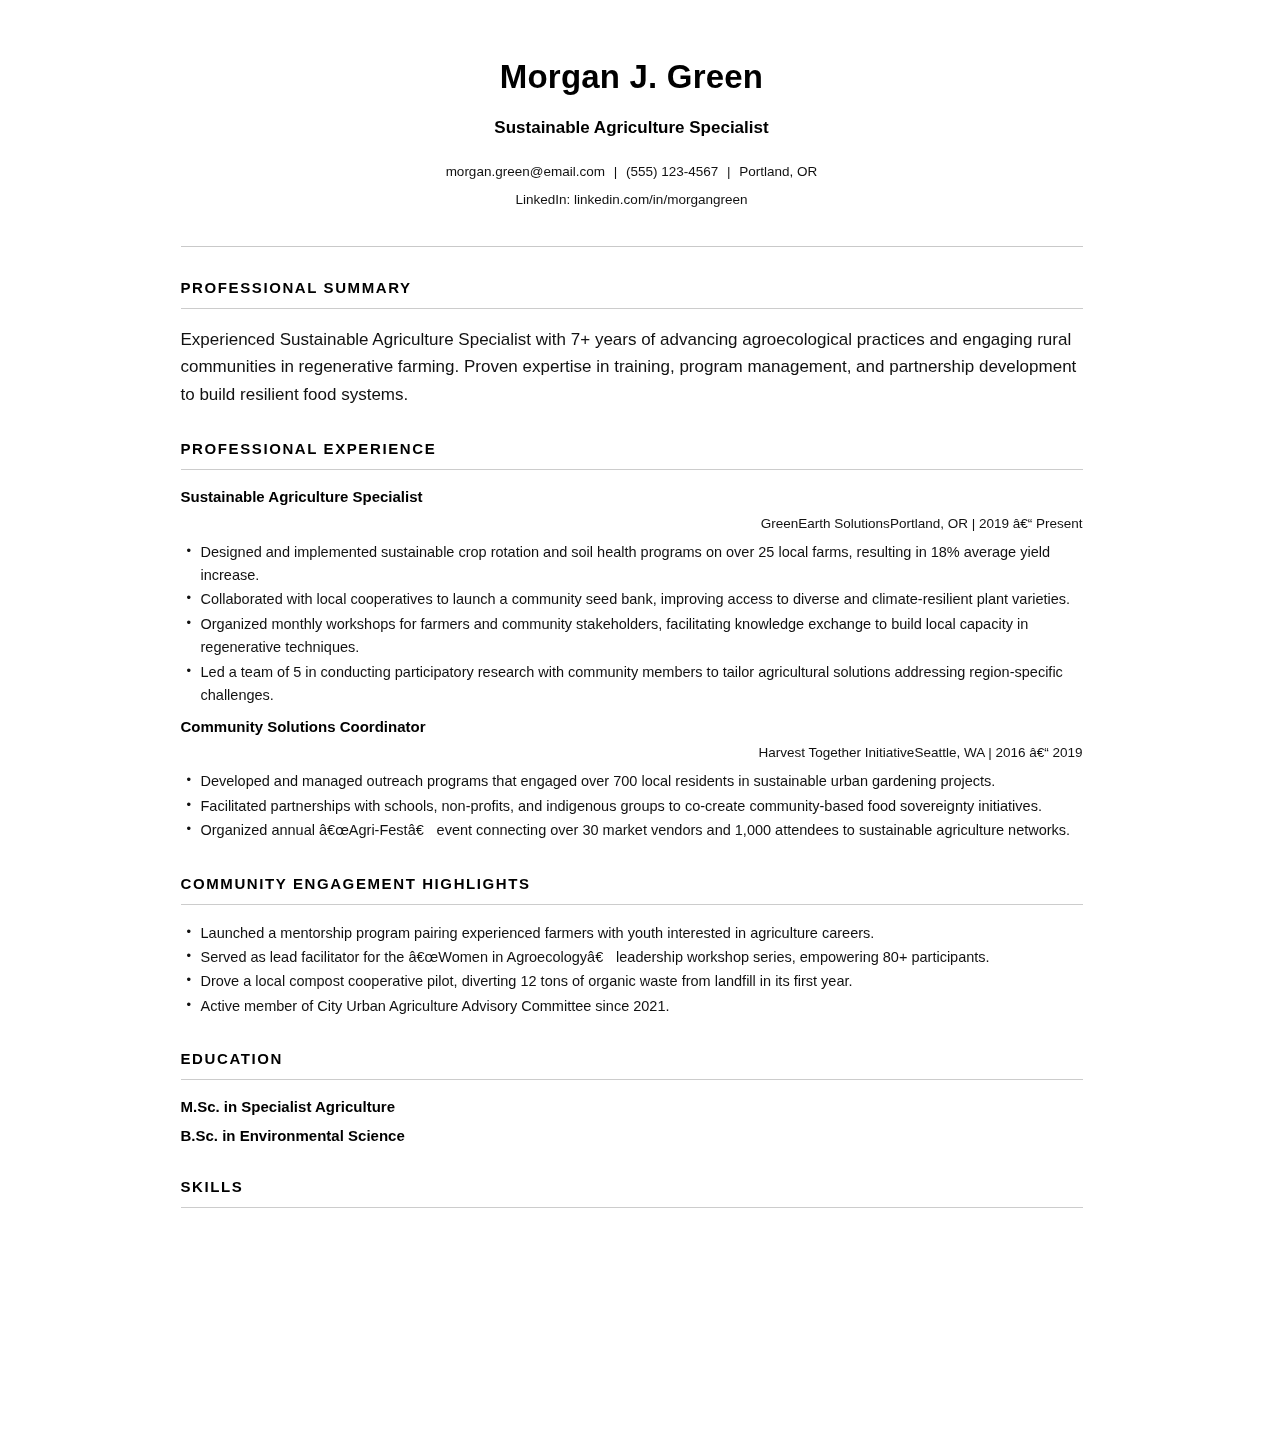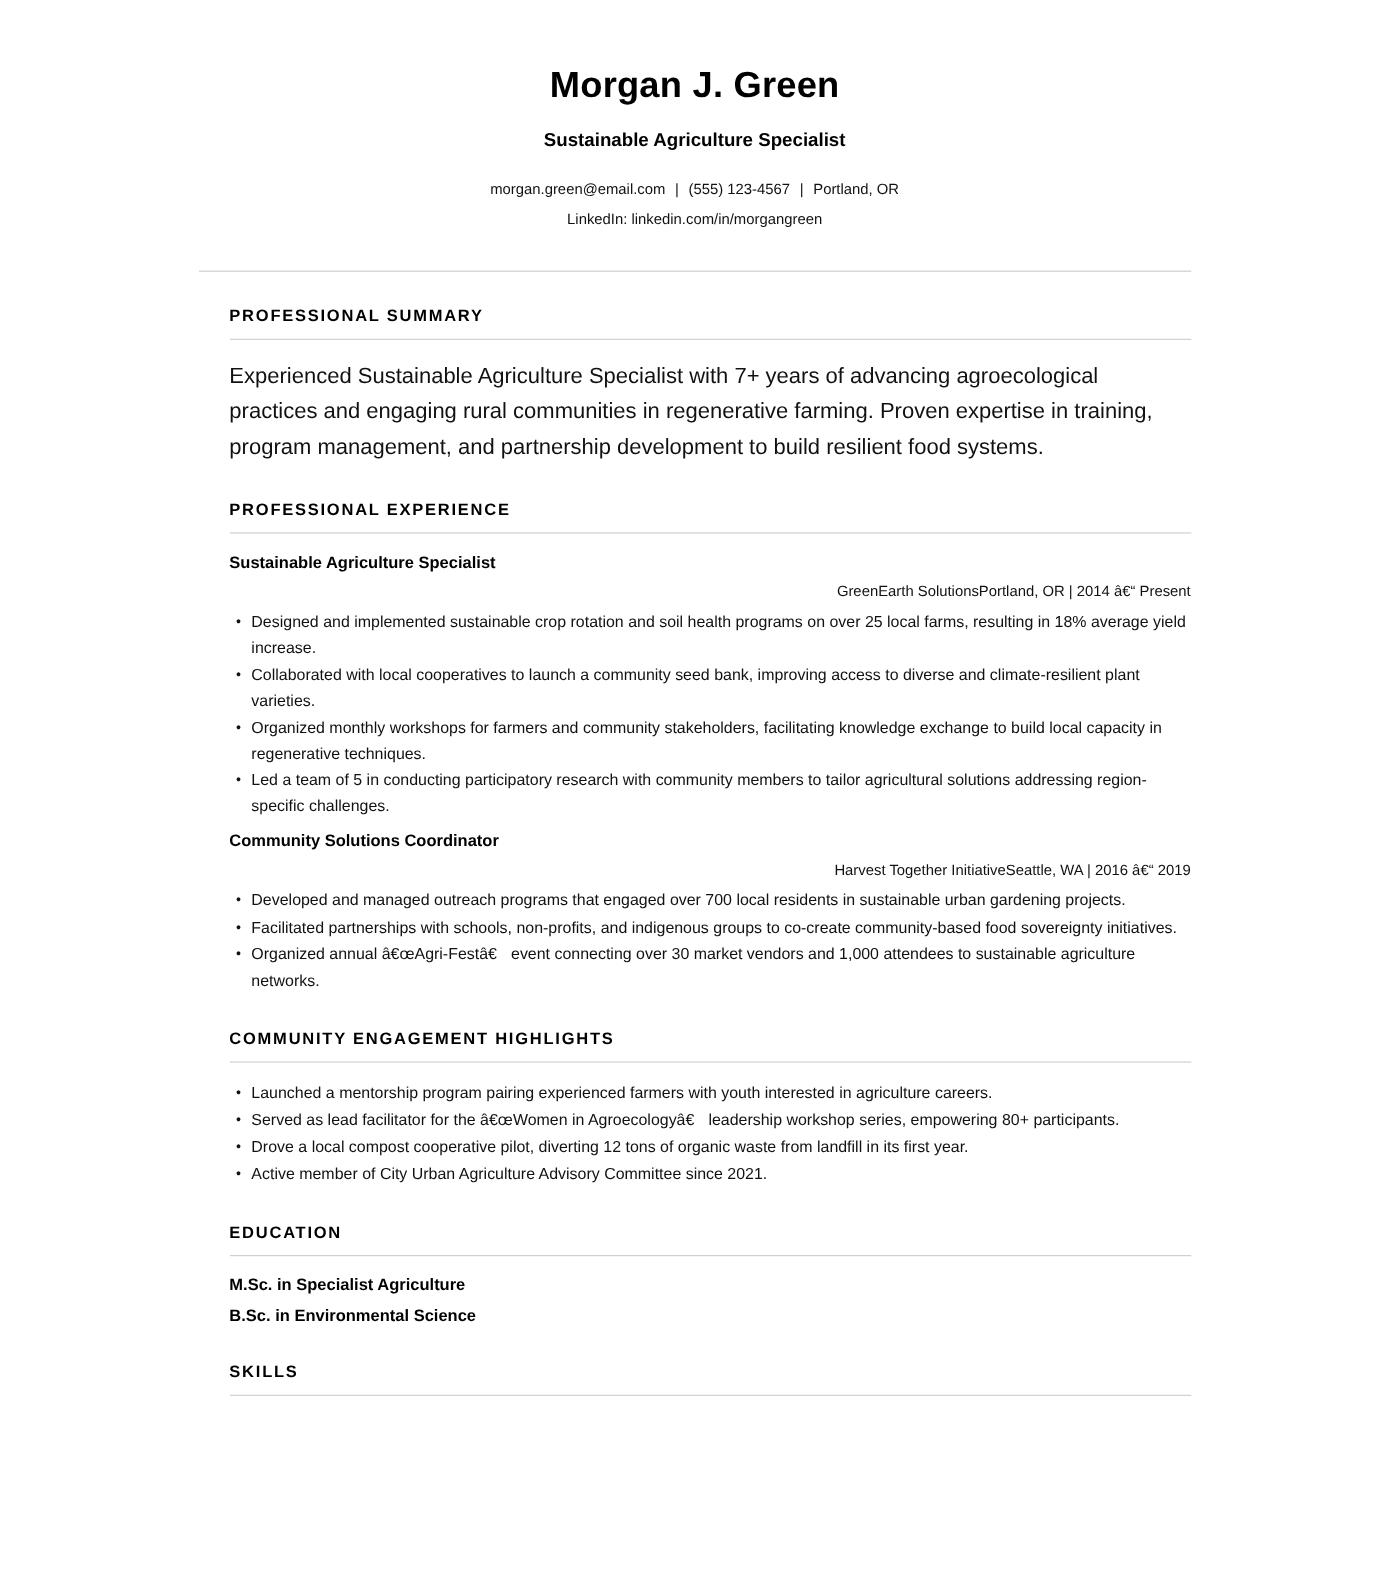--- a/index.html
+++ b/index.html
@@ -65,21 +65,20 @@
   .header-rule {
     border: 0;
     border-top: 1px solid #c9c9c9;
     margin: 37px 0 0 0;
     height: 0;
   }
 
   
   .section {
     margin-top: 32px;
-    margin-left: 28px;
   }
   .section-title {
     font-size: 15px;
     font-weight: bold;
     letter-spacing: 1.6px;
     margin: 0;
     line-height: 1.2;
     color: #000;
     text-transform: uppercase;
   }
@@ -87,21 +86,21 @@
     border: 0;
     border-top: 1px solid #cccccc;
     margin: 11px 0 0 0;
     height: 0;
   }
   .section-body {
     margin-top: 17px;
   }
 
   .summary-text {
-    font-size: 20px;
+    font-size: 17px;
     line-height: 1.62;
     margin: 0;
     color: #111;
     text-align: left;
   }
 
   
   .job {
     margin-bottom: 0;
   }
@@ -218,21 +217,21 @@
 
     <div class="section">
       <h3 class="section-title">PROFESSIONAL EXPERIENCE</h3>
       <hr class="section-rule">
       <div class="section-body">
 
         <div class="job">
           <div class="job-title">Sustainable Agriculture Specialist</div>
           <div class="job-meta">
             <span class="job-company">GreenEarth Solutions</span>
-            <span class="job-where-when">Portland, OR  |  2014 â€“ Present</span>
+            <span class="job-where-when">Portland, OR  |  2019 â€“ Present</span>
           </div>
           <ul class="bullets">
             <li>Designed and implemented sustainable crop rotation and soil health programs on over 25 local farms, resulting in 18% average yield increase.</li>
             <li>Collaborated with local cooperatives to launch a community seed bank, improving access to diverse and climate-resilient plant varieties.</li>
             <li>Organized monthly workshops for farmers and community stakeholders, facilitating knowledge exchange to build local capacity in regenerative techniques.</li>
             <li>Led a team of 5 in conducting participatory research with community members to tailor agricultural solutions addressing region-specific challenges.</li>
           </ul>
         </div>
 
         <div class="job">

